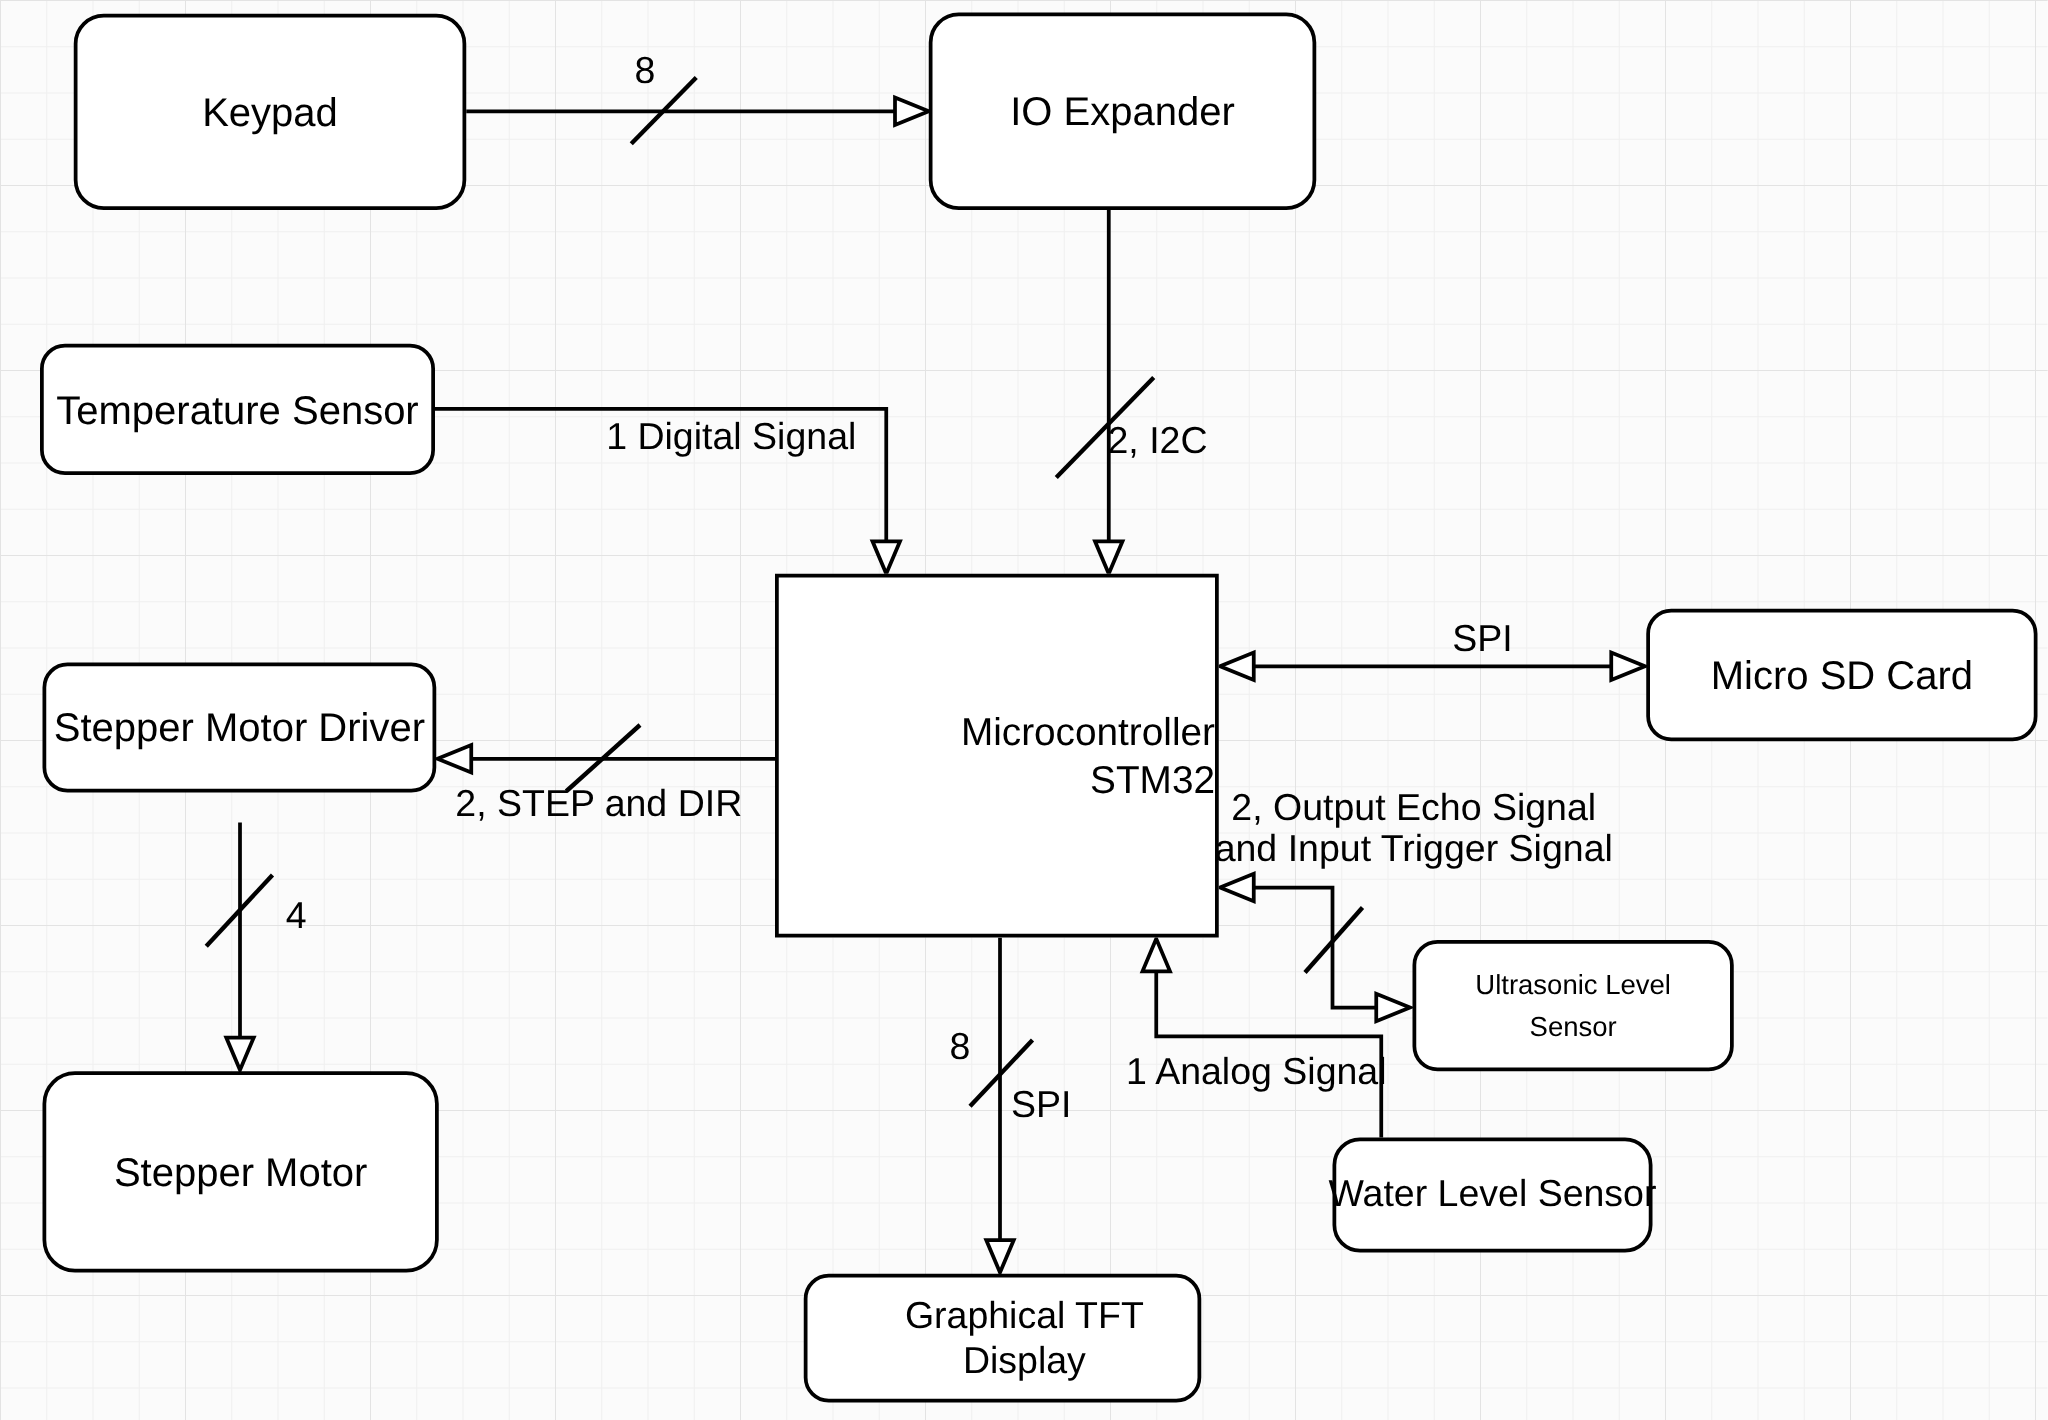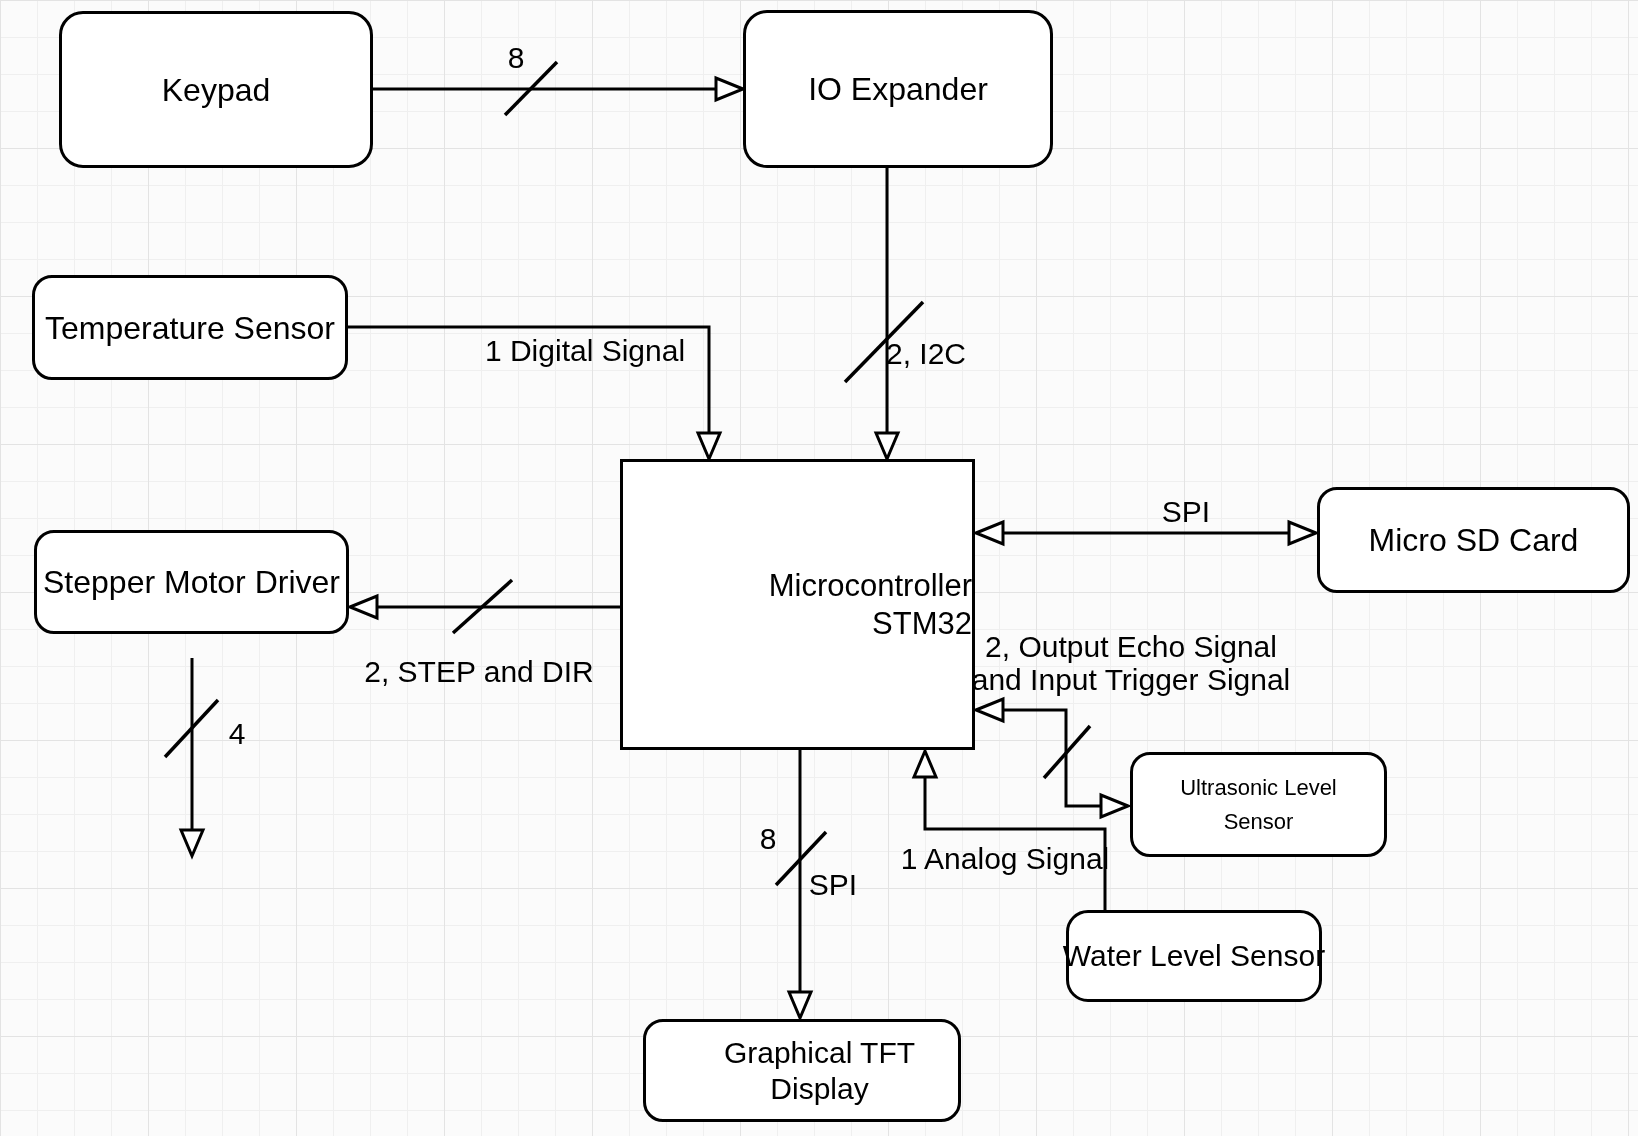--- a/index.html
+++ b/index.html
@@ -130,20 +130,23 @@
   </div>
 
   <div class="node" style="left:1317px; top:487px; width:313px; height:106px; border-radius:20px;">
     <span>Micro SD Card</span>
   </div>
 
   <div class="node" style="left:34px; top:530px; width:315px; height:104px; border-radius:20px;">
     <span>Stepper Motor Driver</span>
   </div>
 
+  <div class="node" style="left:34px; top:857px; width:317px; height:161px; border-radius:26px;">
+    <span>Stepper Motor</span>
+  </div>
 
   <div class="node" style="left:1130px; top:752px; width:257px; height:105px; border-radius:20px; font-size:22px; line-height:34px;">
     <span>Ultrasonic Level</span>
     <span>Sensor</span>
   </div>
 
   <div class="node" style="left:1066px; top:910px; width:256px; height:92px; border-radius:22px; font-size:30px;">
     <span>Water Level Sensor</span>
   </div>
 
@@ -153,21 +156,21 @@
   </div>
 
   <div class="edge-label" style="left:516px; top:57px;">8</div>
 
   <div class="edge-label" style="left:926px; top:353px;">2, I2C</div>
 
   <div class="edge-label" style="left:585px; top:350px;">1 Digital Signal</div>
 
   <div class="edge-label" style="left:1186px; top:511px;">SPI</div>
 
-  <div class="edge-label" style="left:479px; top:643px;margin-top:28px;">2, STEP and DIR</div>
+  <div class="edge-label" style="left:479px; top:643px;">2, STEP and DIR</div>
 
   <div class="edge-label" style="left:237px; top:733px;">4</div>
 
   <div class="edge-label" style="left:768px; top:838px;">8</div>
 
   <div class="edge-label" style="left:833px; top:884px;">SPI</div>
 
   <div class="edge-label" style="left:1131px; top:663px;">
     <div>2, Output Echo Signal</div>
     <div>and Input Trigger Signal</div>

